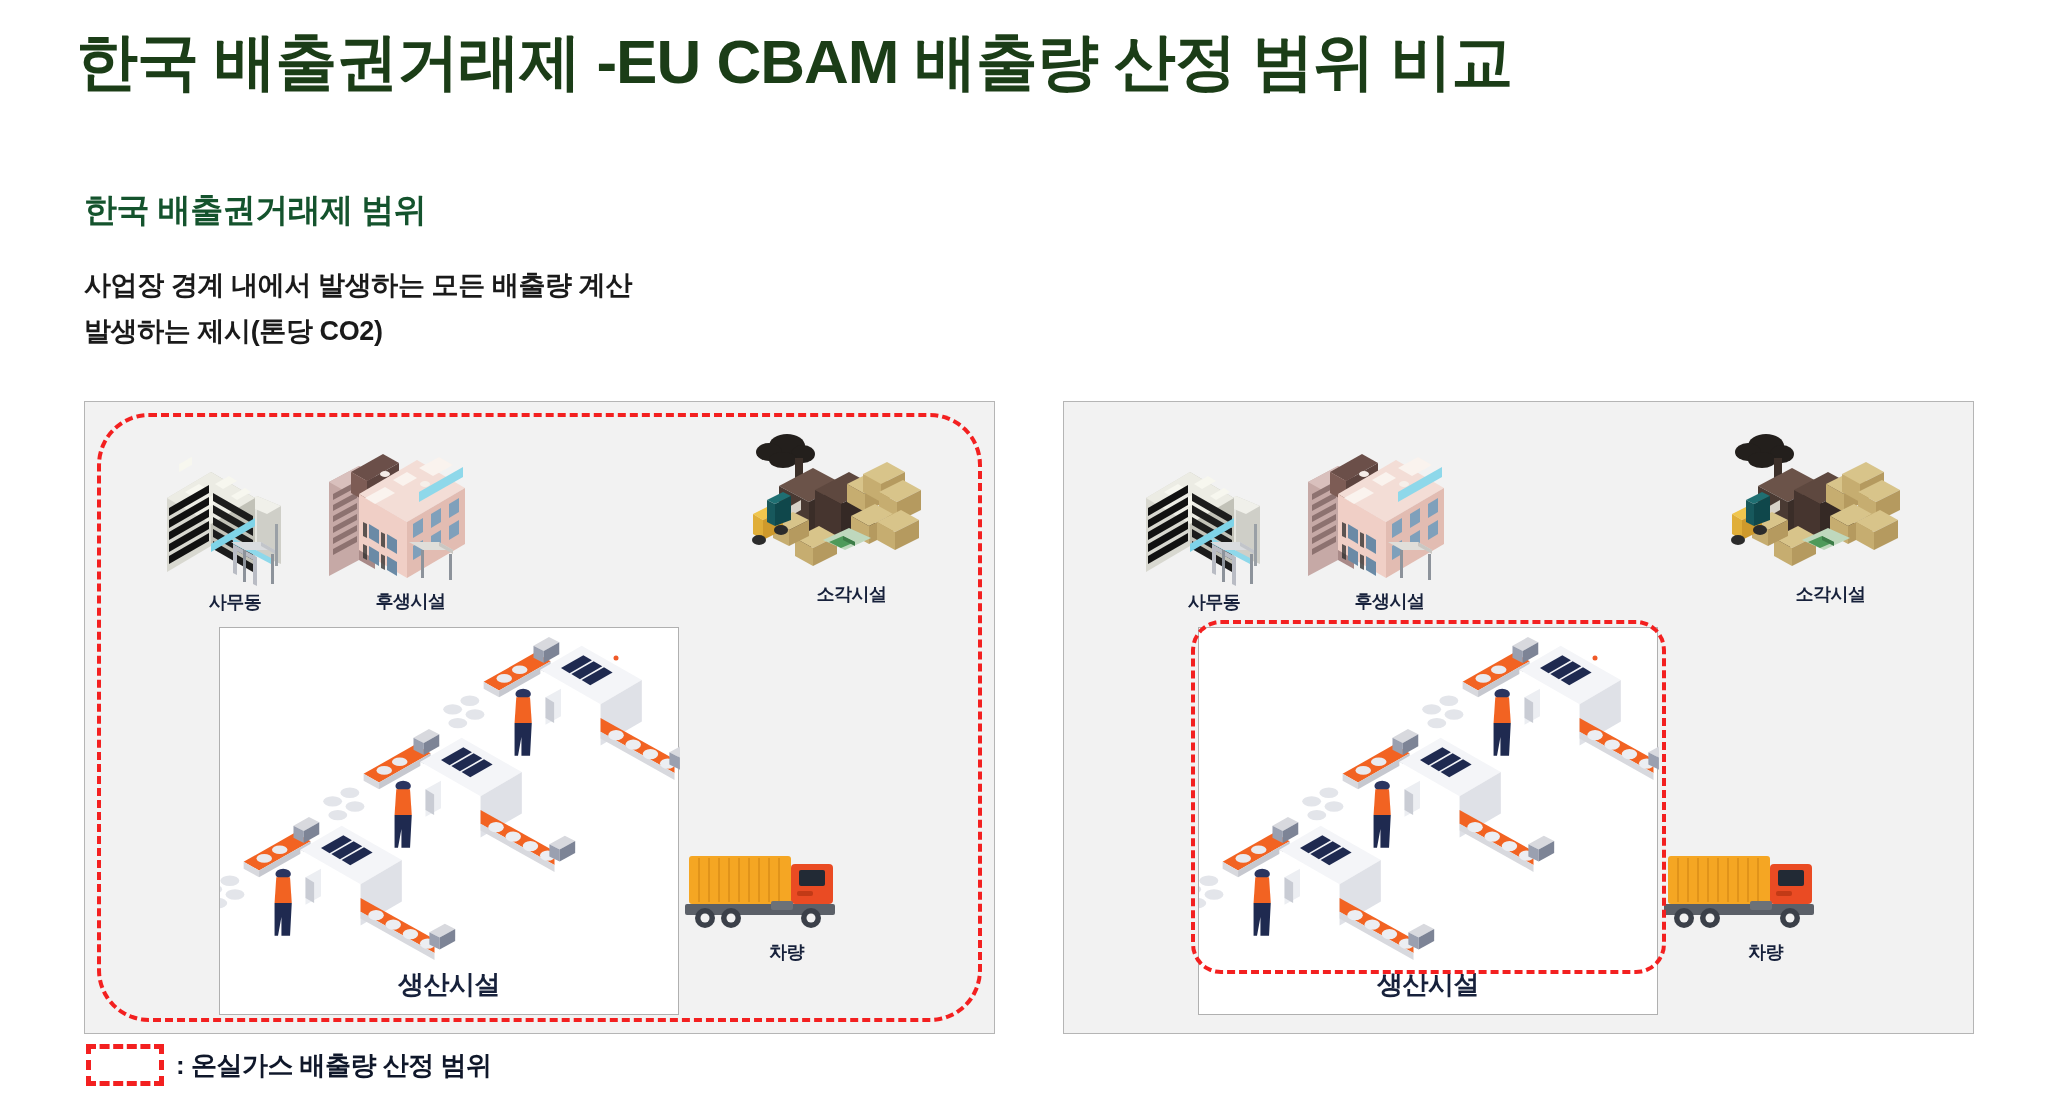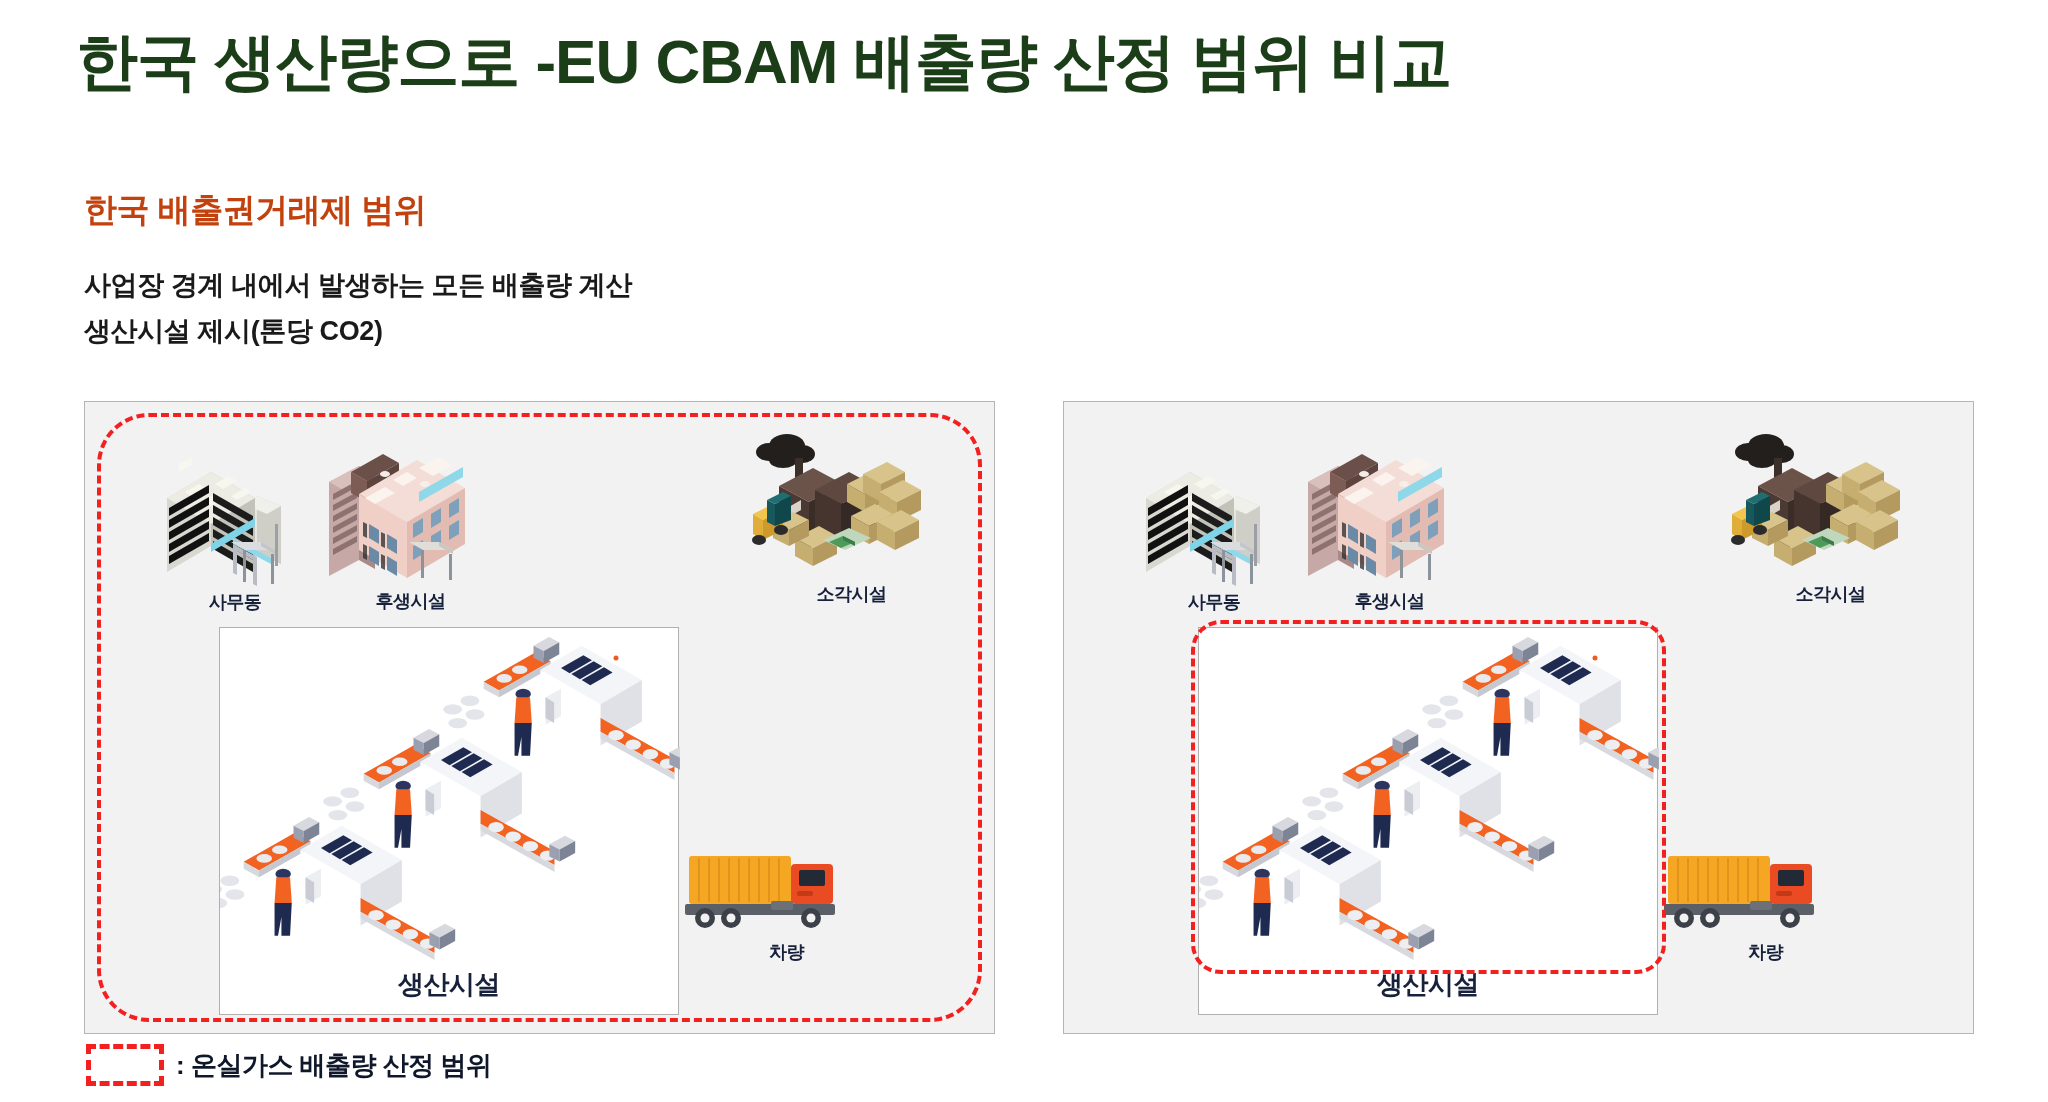--- a/index.html
+++ b/index.html
@@ -37,21 +37,21 @@
   .column {
     position: absolute;
     top: 190px;
   }
   .column.left  { left: 84px;  width: 920px; }
   .column.right { left: 1063px; width: 920px; }
 
   .col-heading {
     font-size: 33px;
     font-weight: 700;
-    color: #c2410c;
+    color: #14532d;
     letter-spacing: -0.5px;
     line-height: 1.2;
     white-space: nowrap;
   }
 
   .col-lines {
     margin-top: 32px;
   }
   .col-line {
     font-size: 27px;
@@ -170,27 +170,27 @@
     letter-spacing: -0.5px;
     white-space: nowrap;
     margin-left: 12px;
   }
 </style>
 </head>
 <body>
 
 <div class="page">
 
-  <div class="main-title">한국 생산량으로 -EU CBAM 배출량 산정 범위 비교</div>
+  <div class="main-title">한국 배출권거래제 -EU CBAM 배출량 산정 범위 비교</div>
 
   <div class="column left">
     <div class="col-heading">한국 배출권거래제 범위</div>
     <div class="col-lines">
       <div class="col-line">사업장 경계 내에서 발생하는 모든 배출량 계산</div>
-      <div class="col-line">생산시설 제시(톤당 CO2)</div>
+      <div class="col-line">발생하는 제시(톤당 CO2)</div>
     </div>
   </div>
 
 
   <div class="panel left">
 
     <div class="scope-boundary-site"></div>
 
     <div class="facility office-slot">
       <div class="art">

